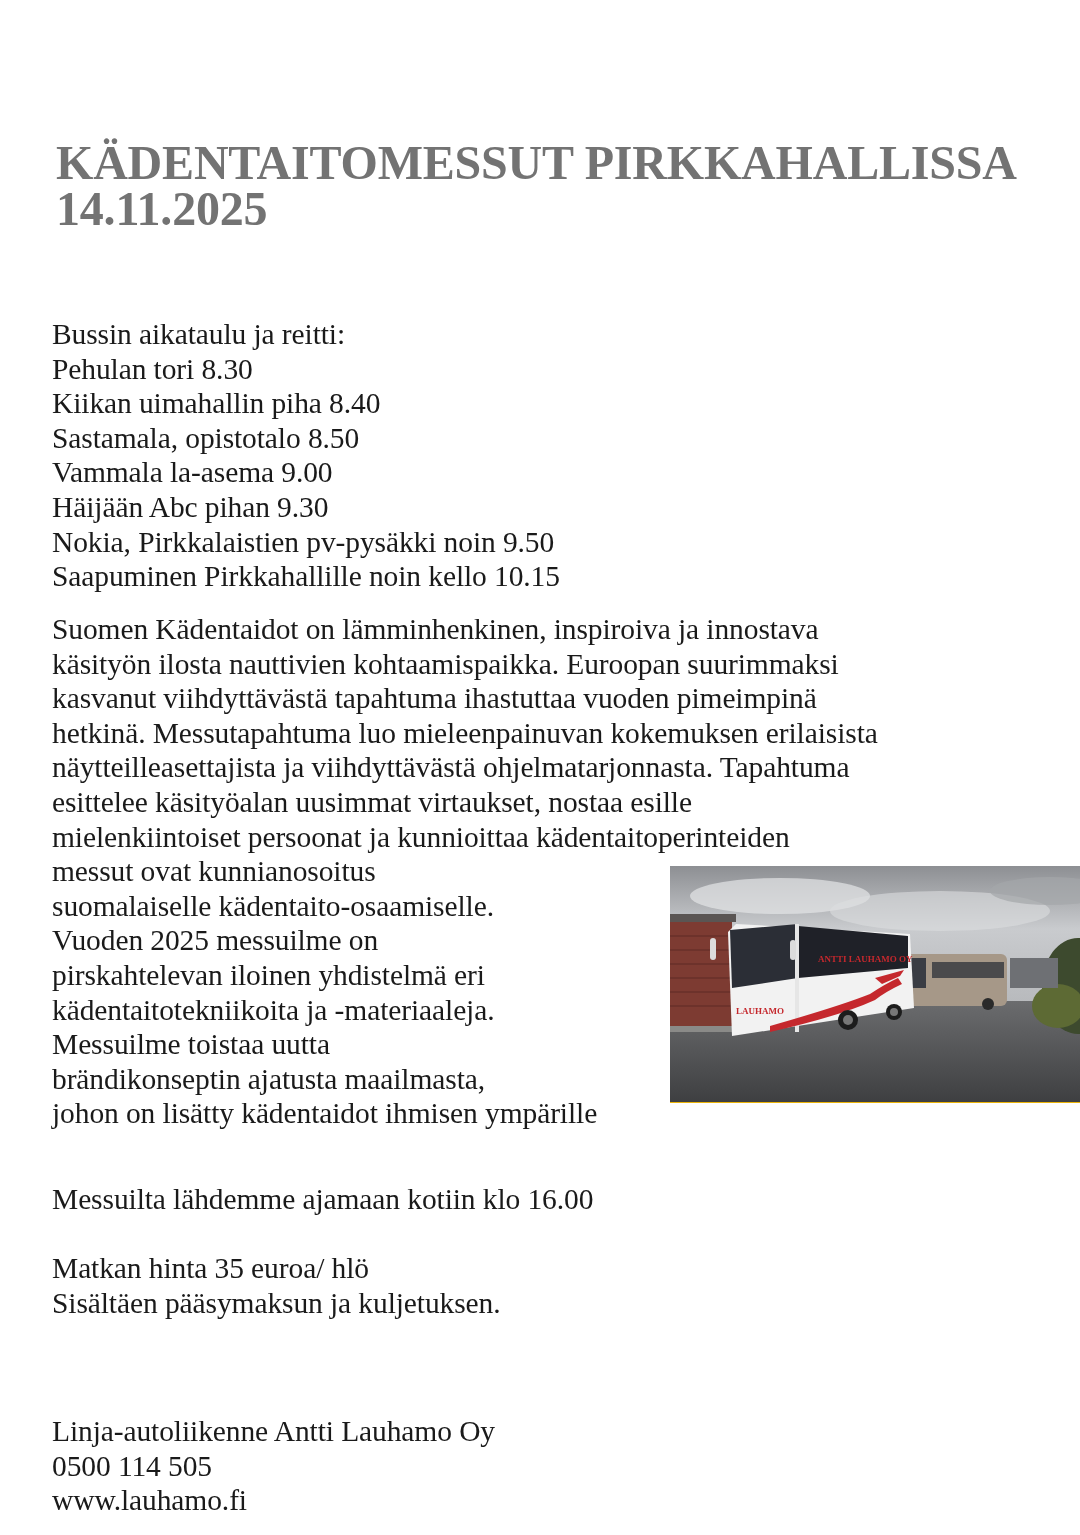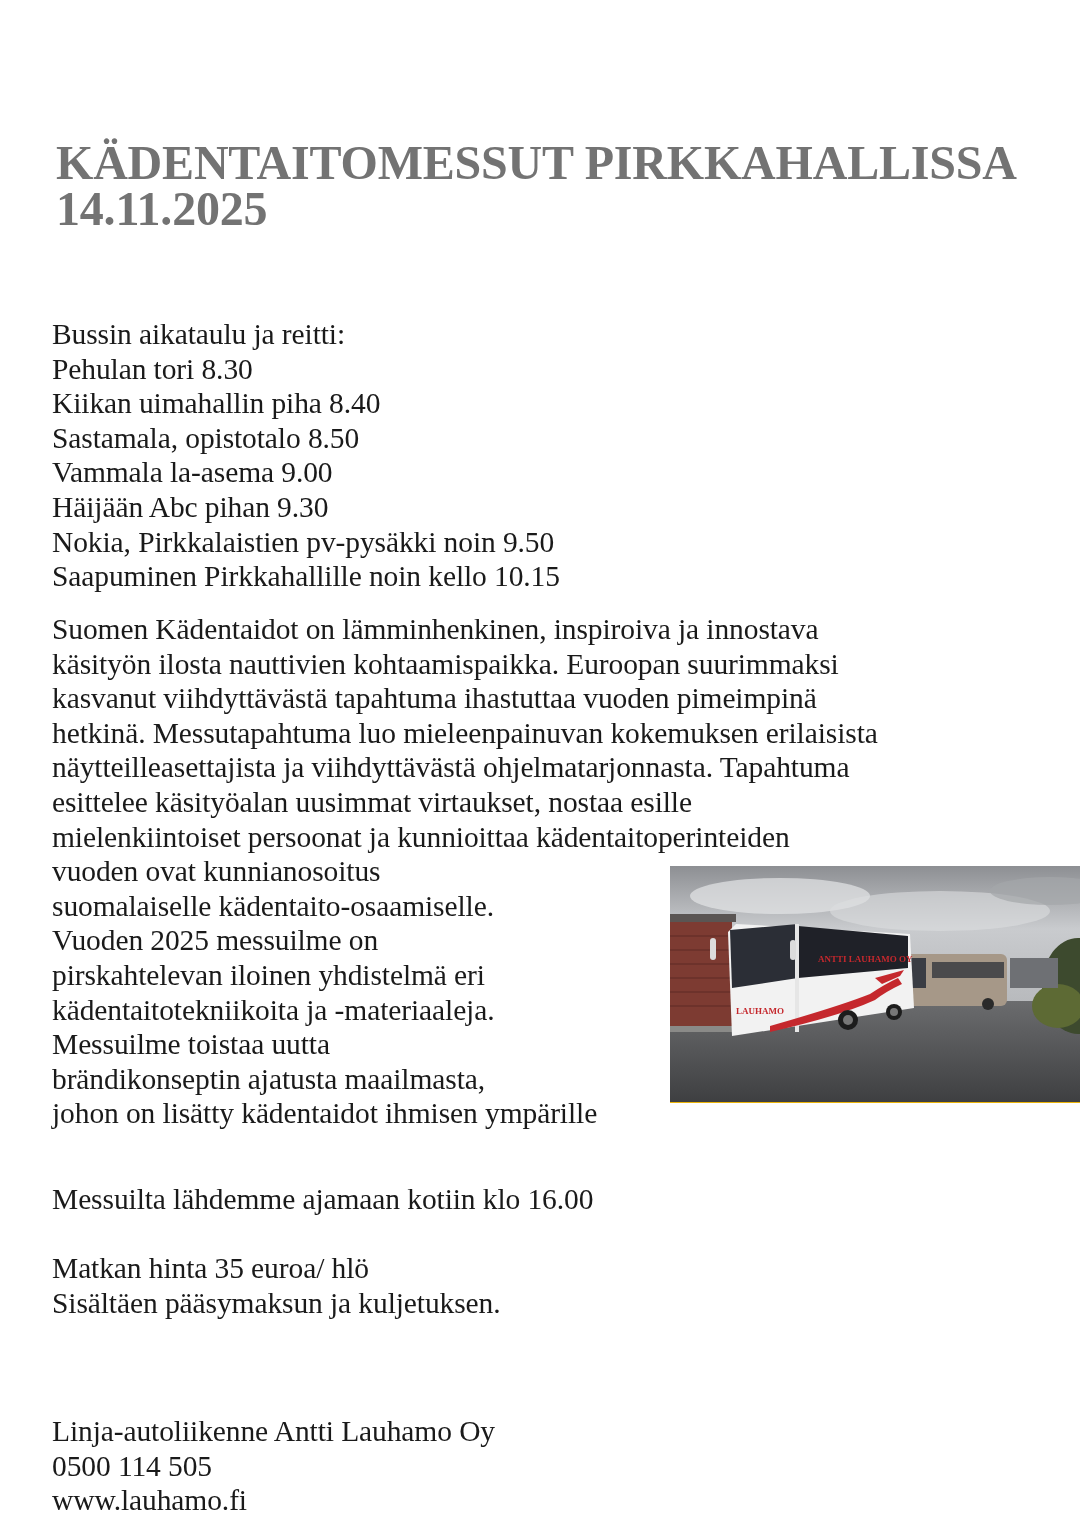--- a/index.html
+++ b/index.html
@@ -41,21 +41,21 @@
 </div>
 
 <div class="block" id="description">
   <span class="line">Suomen Kädentaidot on lämminhenkinen, inspiroiva ja innostava</span>
   <span class="line">käsityön ilosta nauttivien kohtaamispaikka. Euroopan suurimmaksi</span>
   <span class="line">kasvanut viihdyttävästä tapahtuma ihastuttaa vuoden pimeimpinä</span>
   <span class="line">hetkinä. Messutapahtuma luo mieleenpainuvan kokemuksen erilaisista</span>
   <span class="line">näytteilleasettajista ja viihdyttävästä ohjelmatarjonnasta. Tapahtuma</span>
   <span class="line">esittelee käsityöalan uusimmat virtaukset, nostaa esille</span>
   <span class="line">mielenkiintoiset persoonat ja kunnioittaa kädentaitoperinteiden</span>
-  <span class="line">vuoden ovat kunnianosoitus</span>
+  <span class="line">messut ovat kunnianosoitus</span>
   <span class="line">suomalaiselle kädentaito-osaamiselle.</span>
   <span class="line">Vuoden 2025 messuilme on</span>
   <span class="line">pirskahtelevan iloinen yhdistelmä eri</span>
   <span class="line">kädentaitotekniikoita ja -materiaaleja.</span>
   <span class="line">Messuilme toistaa uutta</span>
   <span class="line">brändikonseptin ajatusta maailmasta,</span>
   <span class="line">johon on lisätty kädentaidot ihmisen ympärille</span>
 </div>
 
 <div class="photo" title="Antti Lauhamo coach buses parked">

